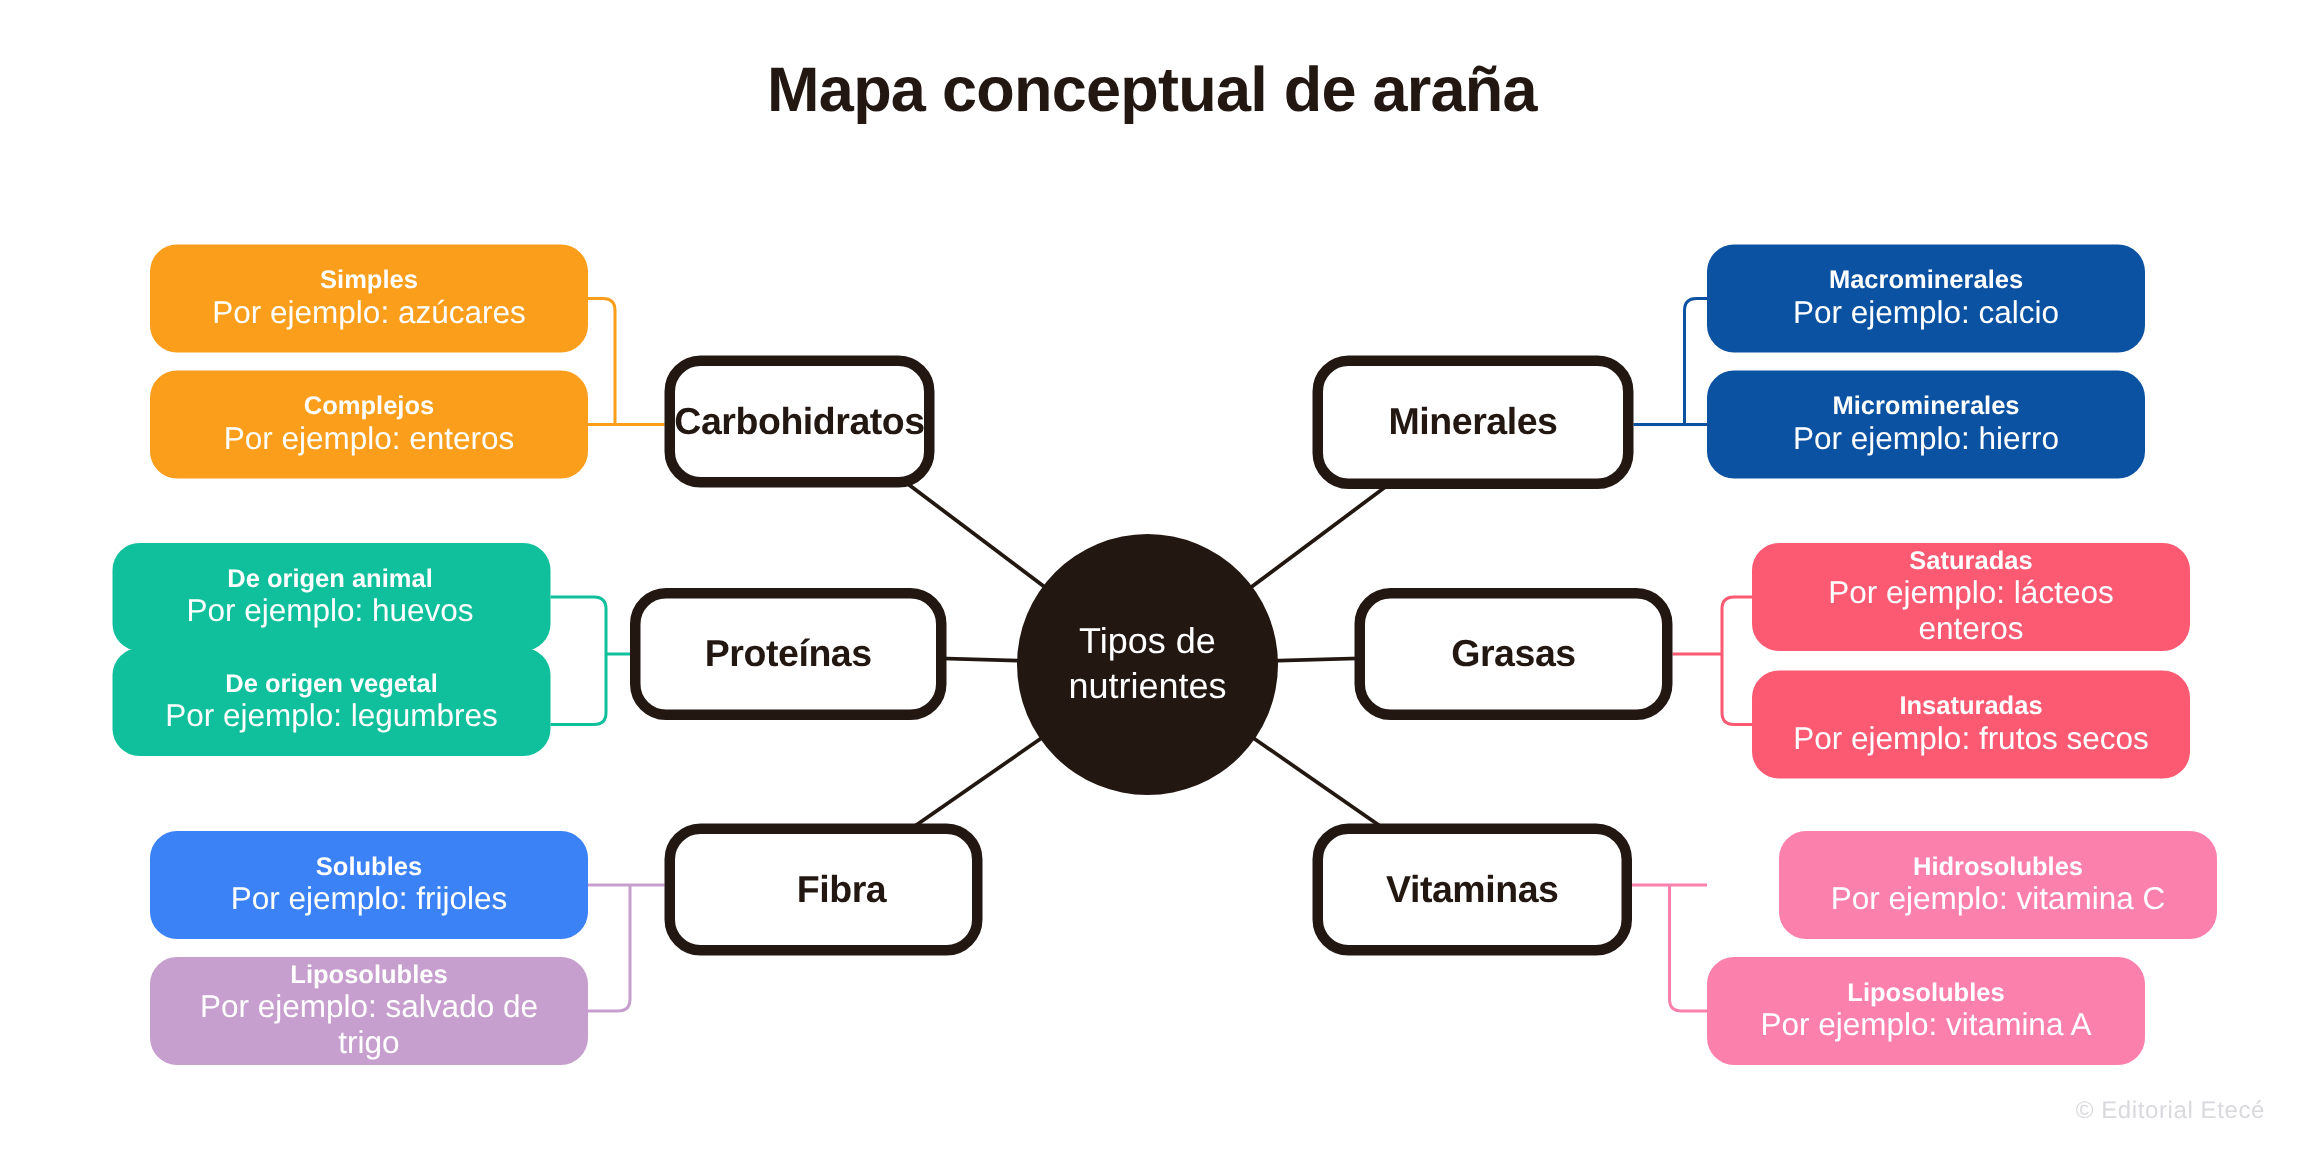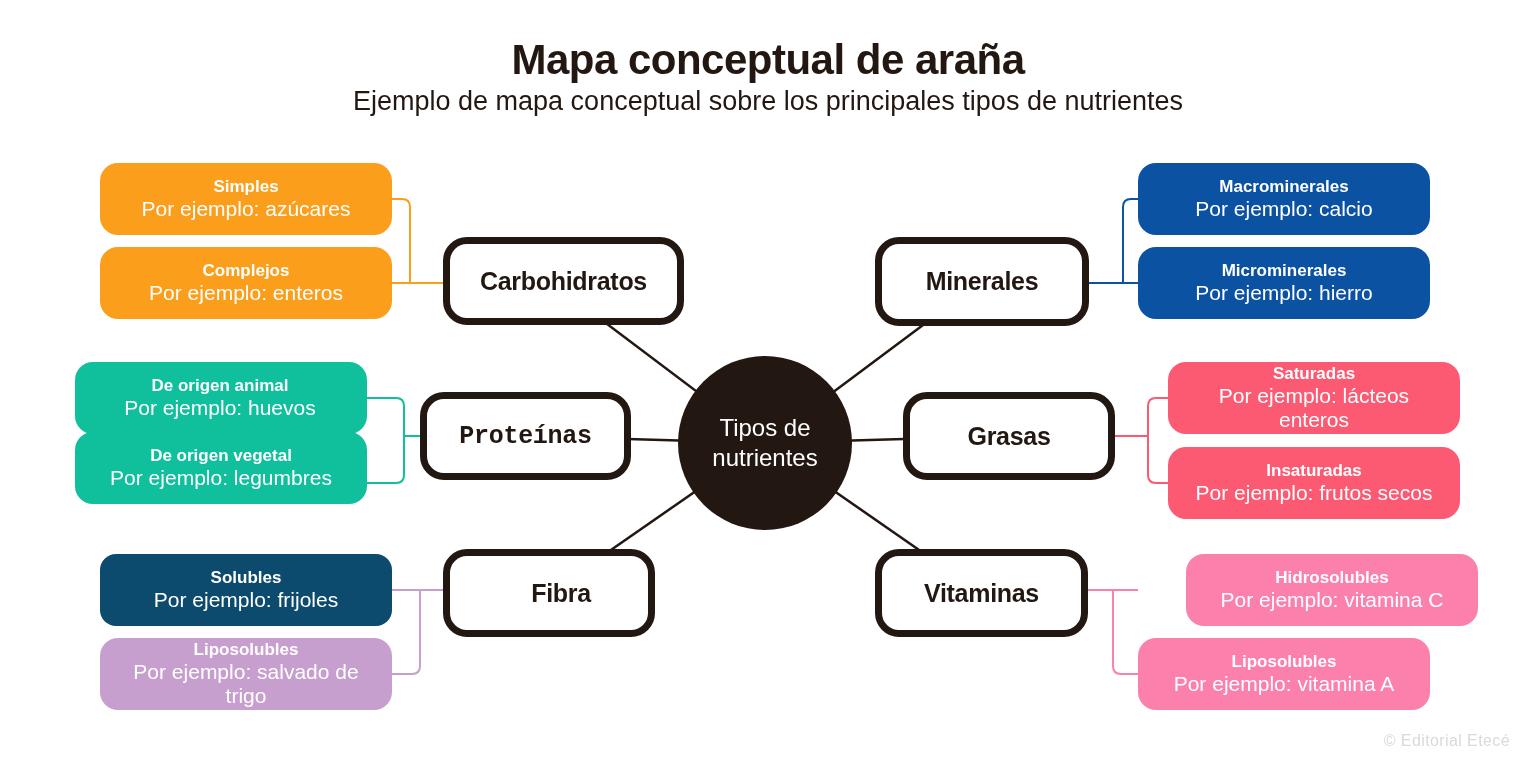--- a/index.html
+++ b/index.html
@@ -30,41 +30,40 @@
     position:absolute;width:292px;height:72px;border-radius:18px;box-sizing:border-box;
     display:flex;flex-direction:column;align-items:center;justify-content:center;
     text-align:center;color:#ffffff;padding:4px 14px;gap:0;
   }
   .child-title{font-size:17px;font-weight:700;line-height:1.15;}
   .child-example{font-size:21px;font-weight:400;line-height:1.15;}
   .credit{
     position:absolute;right:26px;top:732px;font-size:16px;letter-spacing:0.4px;color:#D9D9DE;
   }
   
-  #mb0{left:443px;top:237px;width:241px;height:88px;}
+  #mb0{left:443px;top:237px;width:180px;height:88px;}
   #mb1{left:875px;top:237px;width:214px;height:89px;}
-  #mb2{left:420px;top:392px;width:211px;height:88px;font-family:Liberation Mono, monospace;}
+  #mb2{left:420px;top:392px;width:211px;height:88px;}
   #mb3{left:903px;top:392px;width:212px;height:88px;}
   #mb4{left:443px;top:549px;width:212px;height:88px;padding-left:24px;}
   #mb5{left:875px;top:549px;width:213px;height:88px;}
   
   #cb0a{left:100px;top:163px;}  #cb0b{left:100px;top:247px;}
   #cb1a{left:1138px;top:163px;} #cb1b{left:1138px;top:247px;}
   #cb2a{left:75px;top:362px;}   #cb2b{left:75px;top:432px;}
   #cb3a{left:1168px;top:362px;} #cb3b{left:1168px;top:447px;}
   #cb4a{left:100px;top:554px;}  #cb4b{left:100px;top:638px;}
   #cb5a{left:1138px;top:554px;margin-left:48px;} #cb5b{left:1138px;top:638px;}
 </style>
 </head>
 <body>
 
 <div id="stage">
 
   <div class="page-title">Mapa conceptual de araña</div>
-  <div class="page-subtitle">Ejemplo de mapa conceptual sobre los principales tipos de nutrientes</div>
 
   <svg id="connector-layer" width="1536" height="768" viewBox="0 0 1536 768" fill="none">
 
     <g stroke-width="2.5">
       <path d="M765,443 L550,281" stroke="#231712"></path>
       <path d="M765,443 L982,281" stroke="#231712"></path>
       <path d="M765,443 L525,436" stroke="#231712"></path>
       <path d="M765,443 L1009,436" stroke="#231712"></path>
       <path d="M765,443 L549,593" stroke="#231712"></path>
       <path d="M765,443 L981,593" stroke="#231712"></path>
@@ -133,21 +132,21 @@
 
   <div id="cb3a" class="child-box" style="background-color: rgb(251, 90, 114);">
     <span class="child-title">Saturadas</span>
     <span class="child-example">Por ejemplo: lácteos enteros</span>
   </div>
   <div id="cb3b" class="child-box" style="background-color: rgb(251, 90, 114);">
     <span class="child-title">Insaturadas</span>
     <span class="child-example">Por ejemplo: frutos secos</span>
   </div>
 
-  <div id="cb4a" class="child-box" style="background-color: #0c4a6e; border-radius: 16px;">
+  <div id="cb4a" class="child-box" style="background-color: #3b82f6;">
     <span class="child-title">Solubles</span>
     <span class="child-example">Por ejemplo: frijoles</span>
   </div>
   <div id="cb4b" class="child-box" style="background-color: rgb(199, 159, 206);">
     <span class="child-title">Liposolubles</span>
     <span class="child-example">Por ejemplo: salvado de trigo</span>
   </div>
 
   <div id="cb5a" class="child-box" style="background-color: rgb(251, 128, 172);">
     <span class="child-title">Hidrosolubles</span>

